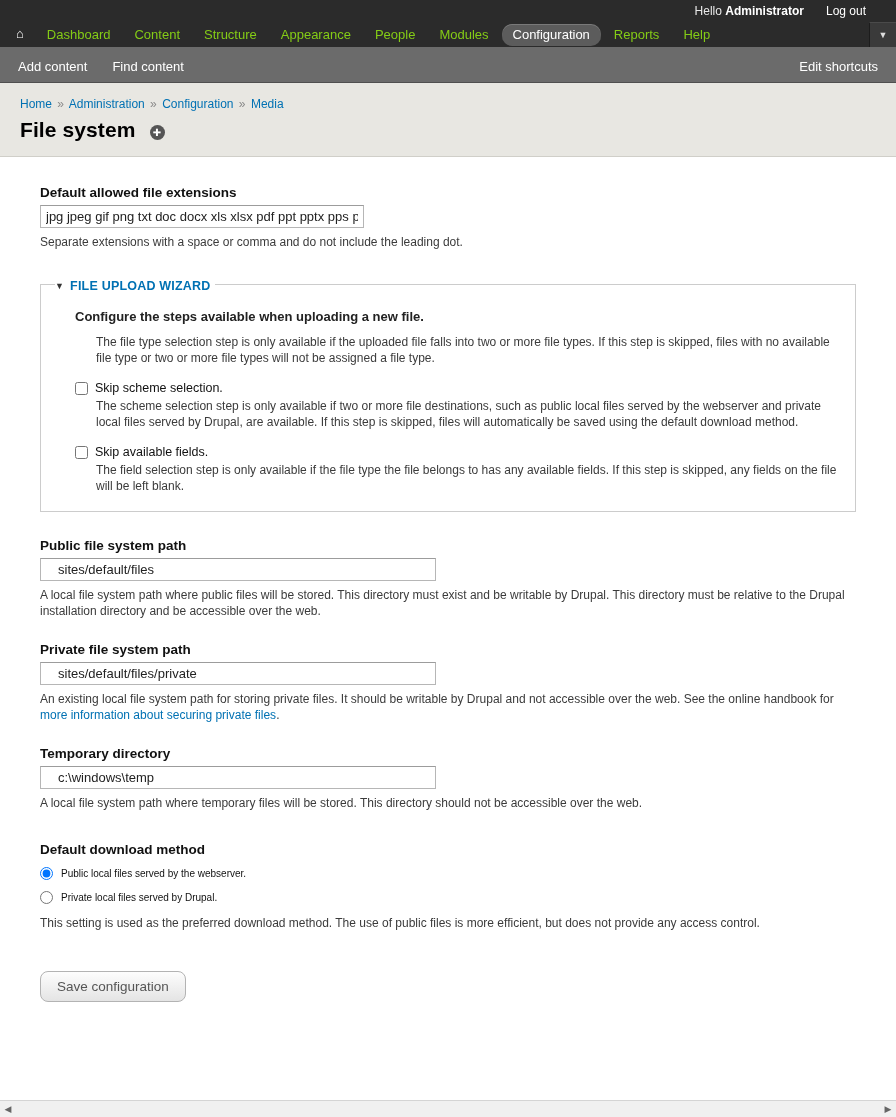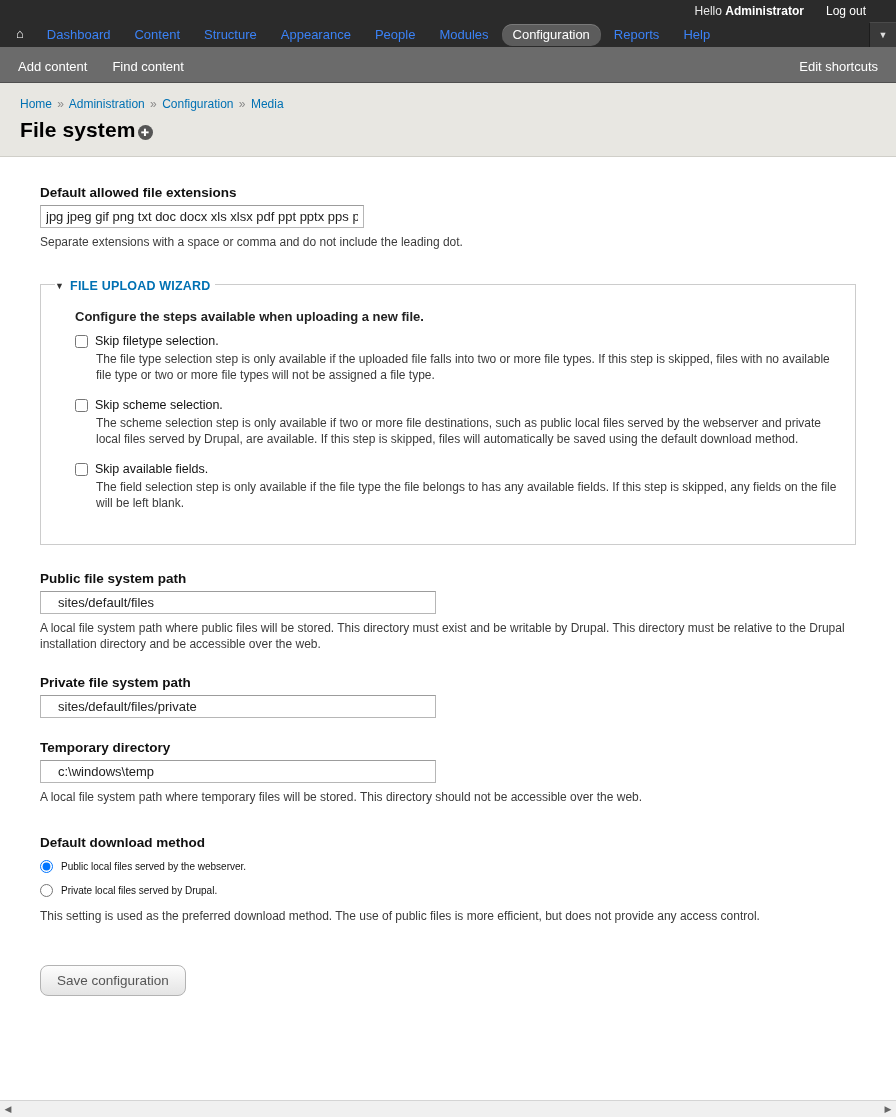--- a/index.html
+++ b/index.html
@@ -45,21 +45,21 @@
     gap: 2px;
   }
   #toolbar-menu .home-icon {
     color: #fff;
     font-size: 13px;
     padding: 0 10px 0 6px;
     position: relative;
     top: -1px;
   }
   #toolbar-menu .menu-item {
-    color: #3b82f6;
+    color: #84cc16;
     font-size: 13px;
     padding: 3px 11px 4px 11px;
     border-radius: 10px;
     text-decoration: none;
     white-space: nowrap;
   }
   #toolbar-menu .menu-item.active {
     background: #5c5c5c;
     color: #ffffff;
     box-shadow: inset 0 1px 0 rgba(255,255,255,0.18);
@@ -104,21 +104,21 @@
     font-size: 12px;
     color: #5a5a5a;
   }
   #breadcrumb a { color: #0071b3; text-decoration: none; }
   #breadcrumb .sep { color: #8a8a8a; padding: 0 2px; }
 
   #page-title-row {
     padding: 7px 20px 14px 20px;
     display: flex;
     align-items: center;
-    gap: 2px;
+    gap: 14px;
   }
   #page-title {
     font-size: 21px;
     font-weight: bold;
     color: #000;
     letter-spacing: 0.1px;
   }
   .shortcut-star {
     width: 15px; height: 15px;
     border-radius: 50%;
@@ -217,21 +217,21 @@
     font-size: 12.5px;
     color: #111;
   }
   .checkbox-desc {
     font-size: 12px;
     color: #3b3b3b;
     line-height: 1.38;
     margin: 3px 0 14px 39px;
     max-width: 790px;
   }
-  .checkbox-desc.last { margin-bottom: 16px; }
+  .checkbox-desc.last { margin-bottom: 0; }
 
   
   .radio-row {
     display: flex;
     align-items: center;
     gap: 8px;
     margin-bottom: 11px;
   }
   .radio-row input[type=radio] { width: 13px; height: 13px; margin: 0; }
   .radio-row label { font-size: 10px; color: #111; }
@@ -335,24 +335,20 @@
   <fieldset class="wizard">
     <legend>
       <span class="legend-inner">
         <span class="tri">▼</span>
         <span>FILE UPLOAD WIZARD</span>
       </span>
     </legend>
 
     <div class="fieldset-desc">Configure the steps available when uploading a new file.</div>
 
-    <div class="checkbox-row">
-      <input type="checkbox" style="">
-      <label>Skip filetype selection.</label>
-    </div>
     <div class="checkbox-desc">The file type selection step is only available if the uploaded file falls into two or more file types. If this step is skipped, files with no available file type or two or more file types will not be assigned a file type.</div>
 
     <div class="checkbox-row">
       <input type="checkbox" style="">
       <label>Skip scheme selection.</label>
     </div>
     <div class="checkbox-desc">The scheme selection step is only available if two or more file destinations, such as public local files served by the webserver and private local files served by Drupal, are available. If this step is skipped, files will automatically be saved using the default download method.</div>
 
     <div class="checkbox-row">
       <input type="checkbox" style="">
@@ -365,20 +361,21 @@
   <div class="form-item">
     <label class="form-label">Public file system path</label>
     <input id="field-public-path" class="text-field" type="text" value="sites/default/files" style="">
     <div class="description">A local file system path where public files will be stored. This directory must exist and be writable by Drupal. This directory must be relative to the Drupal installation directory and be accessible over the web.</div>
   </div>
 
   
   <div class="form-item">
     <label class="form-label">Private file system path</label>
     <input id="field-private-path" class="text-field" type="text" value="sites/default/files/private" style="">
+    <div class="description"><span>An existing local file system path for storing private files. It should be writable by Drupal and not accessible over the web. See the online handbook for </span><a href="#">more information about securing private files</a><span>.</span></div>
   </div>
 
   
   <div class="form-item">
     <label class="form-label">Temporary directory</label>
     <input id="field-temp-dir" class="text-field" type="text" value="c:\windows\temp" style="">
     <div class="description">A local file system path where temporary files will be stored. This directory should not be accessible over the web.</div>
   </div>
 
   

